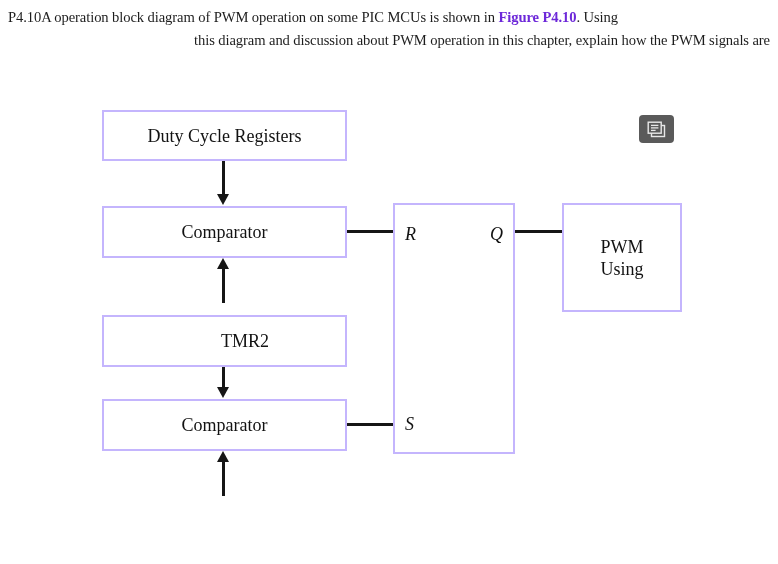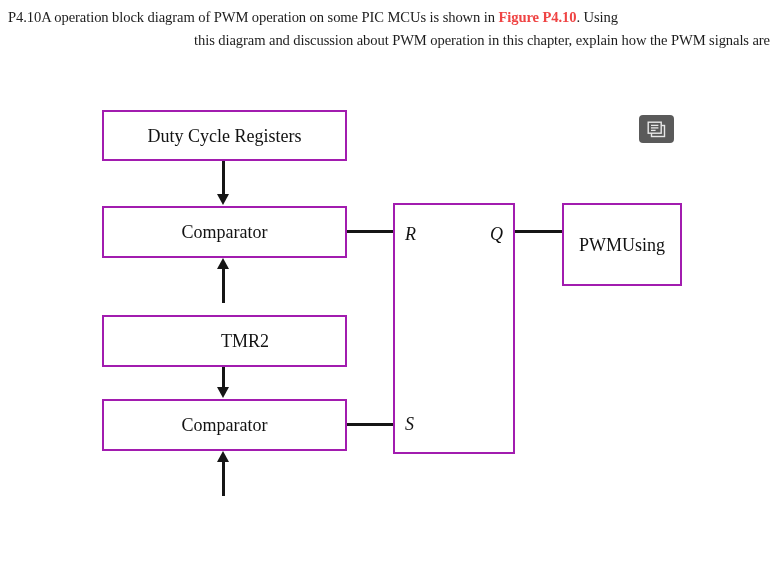--- a/index.html
+++ b/index.html
@@ -30,36 +30,36 @@
     line-height: 23px;
     color: #1d1d1d;
     white-space: nowrap;
     letter-spacing: -0.1px;
   }
   .q-line.indent {
     padding-left: 32px;
     text-align: right;
   }
   .fig-ref {
-    color: #ef4444;
+    color: #6d28d9;
     font-weight: bold;
   }
 
   
   .diagram {
     position: absolute;
     left: 0;
     top: 0;
     width: 778px;
     height: 564px;
   }
 
   .blk {
     position: absolute;
-    border: 2px solid #a21caf;
+    border: 2px solid #c4b5fd;
     background: #ffffff;
     box-sizing: border-box;
     display: flex;
     align-items: center;
     justify-content: center;
     text-align: center;
     font-size: 18px;
     line-height: 22px;
     color: #121212;
   }
@@ -68,22 +68,22 @@
     display: block;
   }
 
   
   #blk-duty      { left:102px; top:110px;  width:245px; height:51px; }
   #blk-comp-top  { left:102px; top:206px;  width:245px; height:52px; }
   #blk-tmr2      { left:102px; top:315px;  width:245px; height:52px;padding-left:41px; }
   #blk-comp-bot  { left:102px; top:399px;  width:245px; height:52px; }
   #blk-pr2       { left:102px; top:496px;  width:245px; height:52px; }
   #blk-ff        { left:393px; top:203px;  width:122px; height:251px; }
-  #blk-pwm-out   { left:562px; top:203px;  width:120px; height:83px;
-                   flex-direction: row; }
+  #blk-pwm-out   { left:562px; top:203px;  width:120px; height:109px;
+                   flex-direction: column; }
 
   
   .port {
     position: absolute;
     font-style: italic;
     font-size: 18px;
     color: #121212;
   }
   #port-R { left: 10px;  top: 18px; }
   #port-Q { left: 95px;  top: 18px; }

